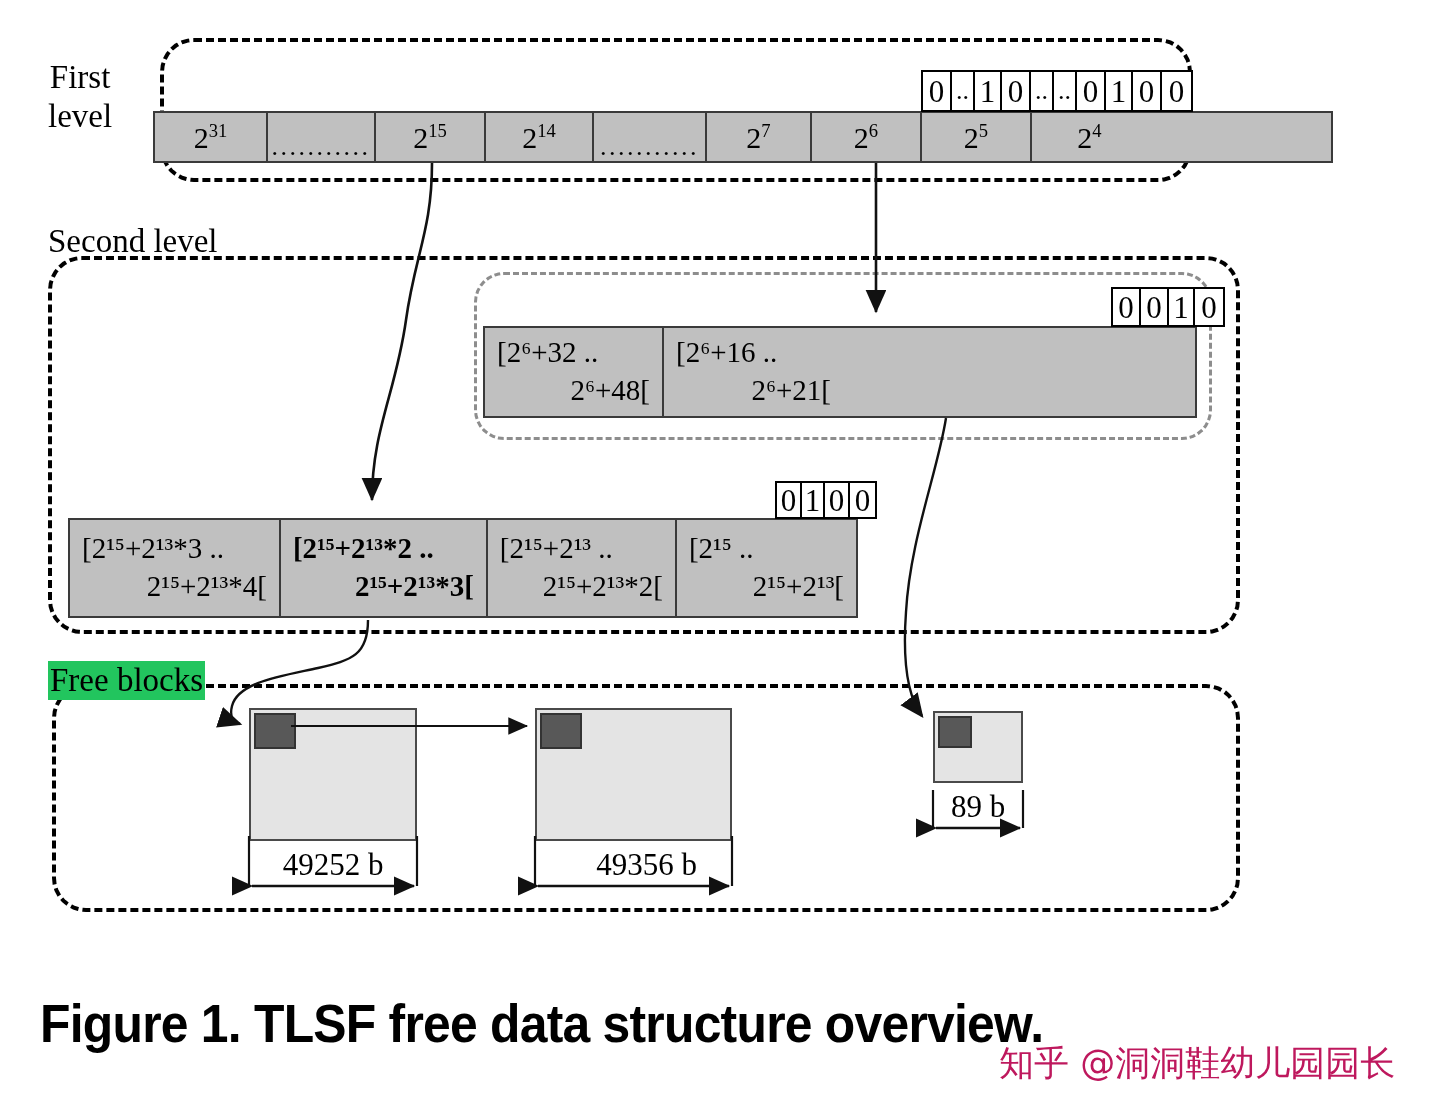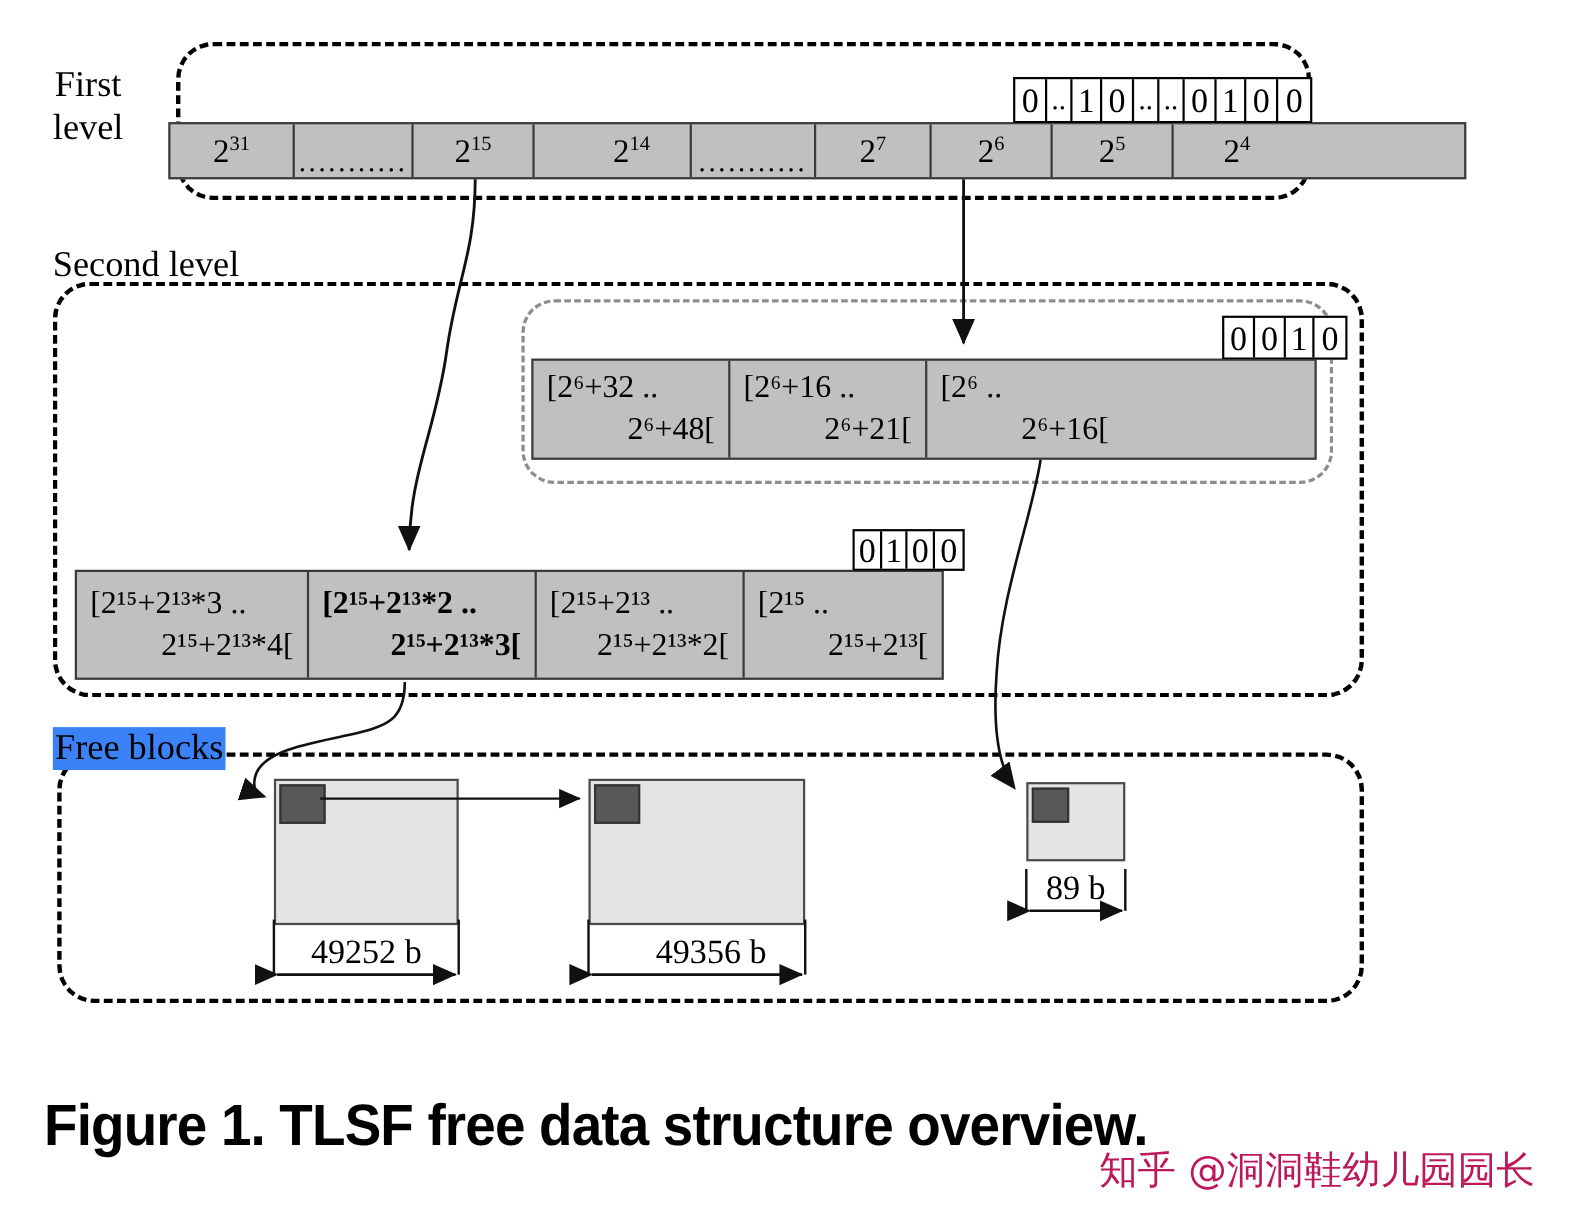--- a/index.html
+++ b/index.html
@@ -168,21 +168,21 @@
 
   <div class="dash-inner" style="left:474px;top:272px;width:738px;height:168px;"></div>
 
   <div class="dash-outer" style="left:52px;top:684px;width:1188px;height:228px;"></div>
 
   <div class="side-label abs" style="left: 48px; top: 58px; white-space: pre; text-align: center;">First
 level</div>
 
   <div class="side-label abs" style="left: 48px; top: 222px; white-space: pre;">Second level</div>
 
-  <div class="side-label abs" style="left: 48px; top: 661px; background: #3b82f6; padding: 0px 2px; white-space: pre;">Free blocks</div>
+  <div class="side-label abs" style="left: 48px; top: 661px; background: #22c55e; padding: 0px 2px; white-space: pre;">Free blocks</div>
 
   <div class="bitmap" style="left:921px;top:70px;height:42px;">
     <div class="bit" style="width:29px;">0</div>
     <div class="bit narrow" style="width:23px;">..</div>
     <div class="bit" style="width:27px;">1</div>
     <div class="bit" style="width:29px;">0</div>
     <div class="bit narrow" style="width:23px;">..</div>
     <div class="bit narrow" style="width:23px;">..</div>
     <div class="bit" style="width:29px;">0</div>
     <div class="bit" style="width:27px;">1</div>
@@ -193,21 +193,21 @@
   <div class="cellrow" style="left:153px;top:111px;width:1180px;height:52px;">
     <div class="cell" style="width:113px;">
       <span><span>2</span><sup>31</sup></span>
     </div>
     <div class="cell" style="width:108px;">
       <span class="dots">...........</span>
     </div>
     <div class="cell" style="width:110px;">
       <span><span>2</span><sup>15</sup></span>
     </div>
-    <div class="cell" style="width:108px;margin-left:35px;">
+    <div class="cell" style="width:108px;">
       <span><span>2</span><sup>14</sup></span>
     </div>
     <div class="cell" style="width:113px;">
       <span class="dots">...........</span>
     </div>
     <div class="cell" style="width:105px;">
       <span><span>2</span><sup>7</sup></span>
     </div>
     <div class="cell" style="width:110px;">
       <span><span>2</span><sup>6</sup></span>
@@ -228,24 +228,20 @@
   </div>
 
   <div class="cellrow" style="left:483px;top:326px;width:714px;height:92px;">
     <div class="cell two" style="width:179px;">
       <div class="ln ln1">[2⁶+32 ..</div>
       <div class="ln ln2">2⁶+48[</div>
     </div>
     <div class="cell two" style="width:179px;">
       <div class="ln ln1">[2⁶+16 ..</div>
       <div class="ln ln2">2⁶+21[</div>
-    </div>
-    <div class="cell two" style="width:177px;">
-      <div class="ln ln1">[2⁶ ..</div>
-      <div class="ln ln2">2⁶+16[</div>
     </div>
   </div>
 
   <div class="bitmap" style="left:775px;top:481px;height:38px;">
     <div class="bit" style="width:25px;">0</div>
     <div class="bit" style="width:23px;">1</div>
     <div class="bit" style="width:25px;">0</div>
     <div class="bit" style="width:25px;">0</div>
   </div>
 

